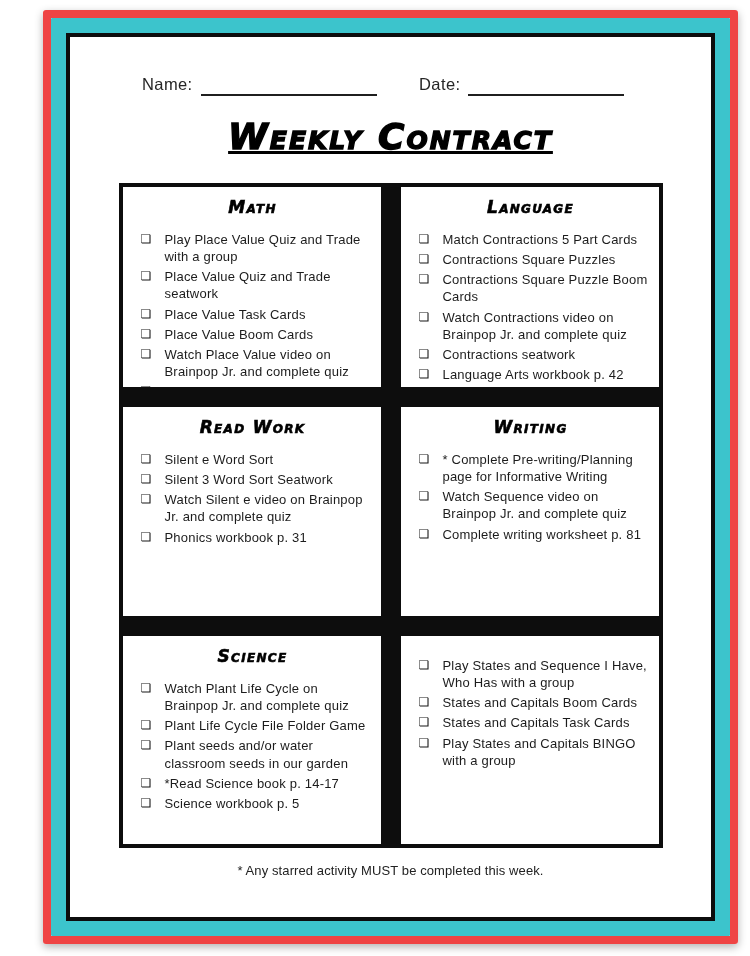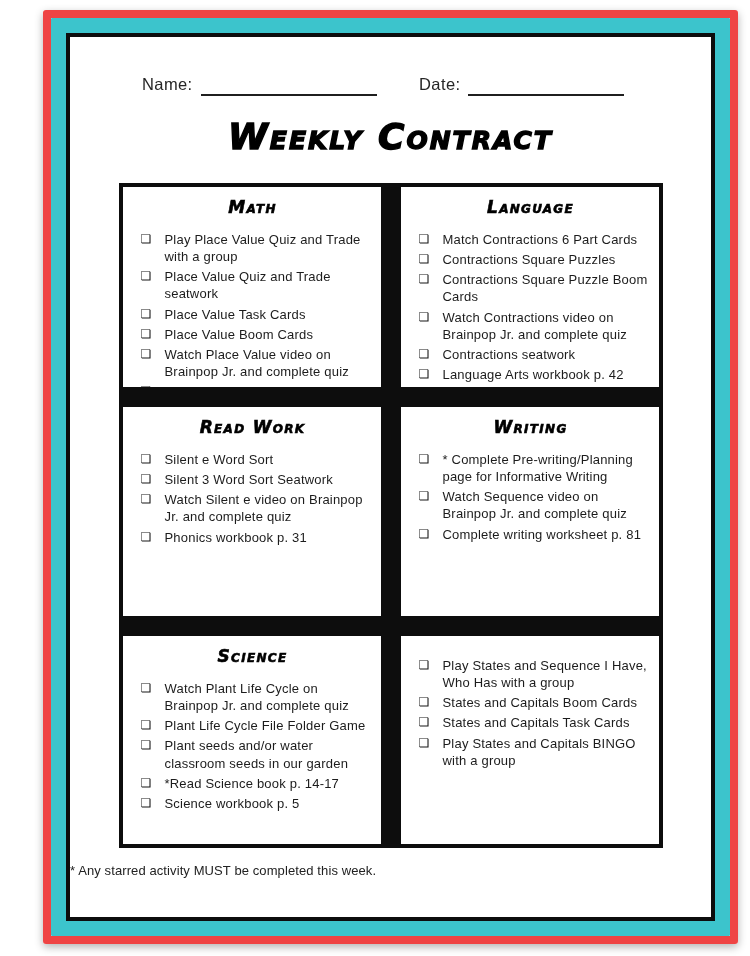--- a/index.html
+++ b/index.html
@@ -36,21 +36,21 @@
     padding-bottom:2px;
   }
   .blank-line{
     flex:1;border-bottom:2px solid #1f1f1f;height:16px;margin-left:8px;
   }
   
   .page-title{
     text-align:center;margin-top:20px;
     font-family:"DejaVu Sans", sans-serif;
     font-weight:bold;font-style:italic;font-variant:small-caps;
-    font-size:36px;letter-spacing:2px;color:#000;
+    font-size:36px;letter-spacing:2px;color:#000;text-decoration:underline;
     -webkit-text-stroke:1.4px #000;
   }
   
   .grid{
     width:544px;margin:26px auto 0;box-sizing:border-box;
     display:grid;grid-template-columns:1fr 1fr;
     grid-template-rows:200px 209px 208px;gap:20px;
     background:#0d0d0d;border:4px solid #0d0d0d;
   }
   .cell{background:#ffffff;overflow:hidden;padding:7px 8px 0 10px;}
@@ -60,21 +60,21 @@
     font-weight:bold;font-style:italic;font-variant:small-caps;
     font-size:17px;letter-spacing:1.3px;color:#000;
     -webkit-text-stroke:0.6px #000;
   }
   ul.checklist{list-style:none;margin:14px 0 0;padding:0 0 0 8px;}
   ul.checklist li{display:flex;margin-bottom:3px;font-size:13px;line-height:1.32;}
   .cb{flex:0 0 24px;width:24px;font-size:12px;color:#111;padding-top:1px;}
   .txt{flex:1;padding-right:2px;letter-spacing:0.2px;color:#1c1c1c;}
   
   .footer-note{
-    text-align:left;margin-top:15px;font-size:13px;color:#222;
+    text-align:center;margin-top:15px;font-size:13px;color:#222;
     font-family:"Liberation Sans", sans-serif;letter-spacing:0.1px;
   }
 </style>
 </head>
 <body>
 
 <div class="frame-outer">
   <div class="frame-teal" style="border-color: rgb(60, 196, 204);">
     <div class="frame-inner">
 
@@ -119,21 +119,21 @@
                 <span class="cb">❏</span>
                 <span class="txt">Place Value workbook p. 27</span>
               </li>
             </ul>
         </div>
         <div class="cell">
           <div class="section-title">Language</div>
           <ul class="checklist">
               <li>
                 <span class="cb">❏</span>
-                <span class="txt">Match Contractions 6 Part Cards</span>
+                <span class="txt">Match Contractions 5 Part Cards</span>
               </li>
               <li>
                 <span class="cb">❏</span>
                 <span class="txt">Contractions Square Puzzles</span>
               </li>
               <li>
                 <span class="cb">❏</span>
                 <span class="txt">Contractions Square Puzzle Boom Cards</span>
               </li>
               <li>

